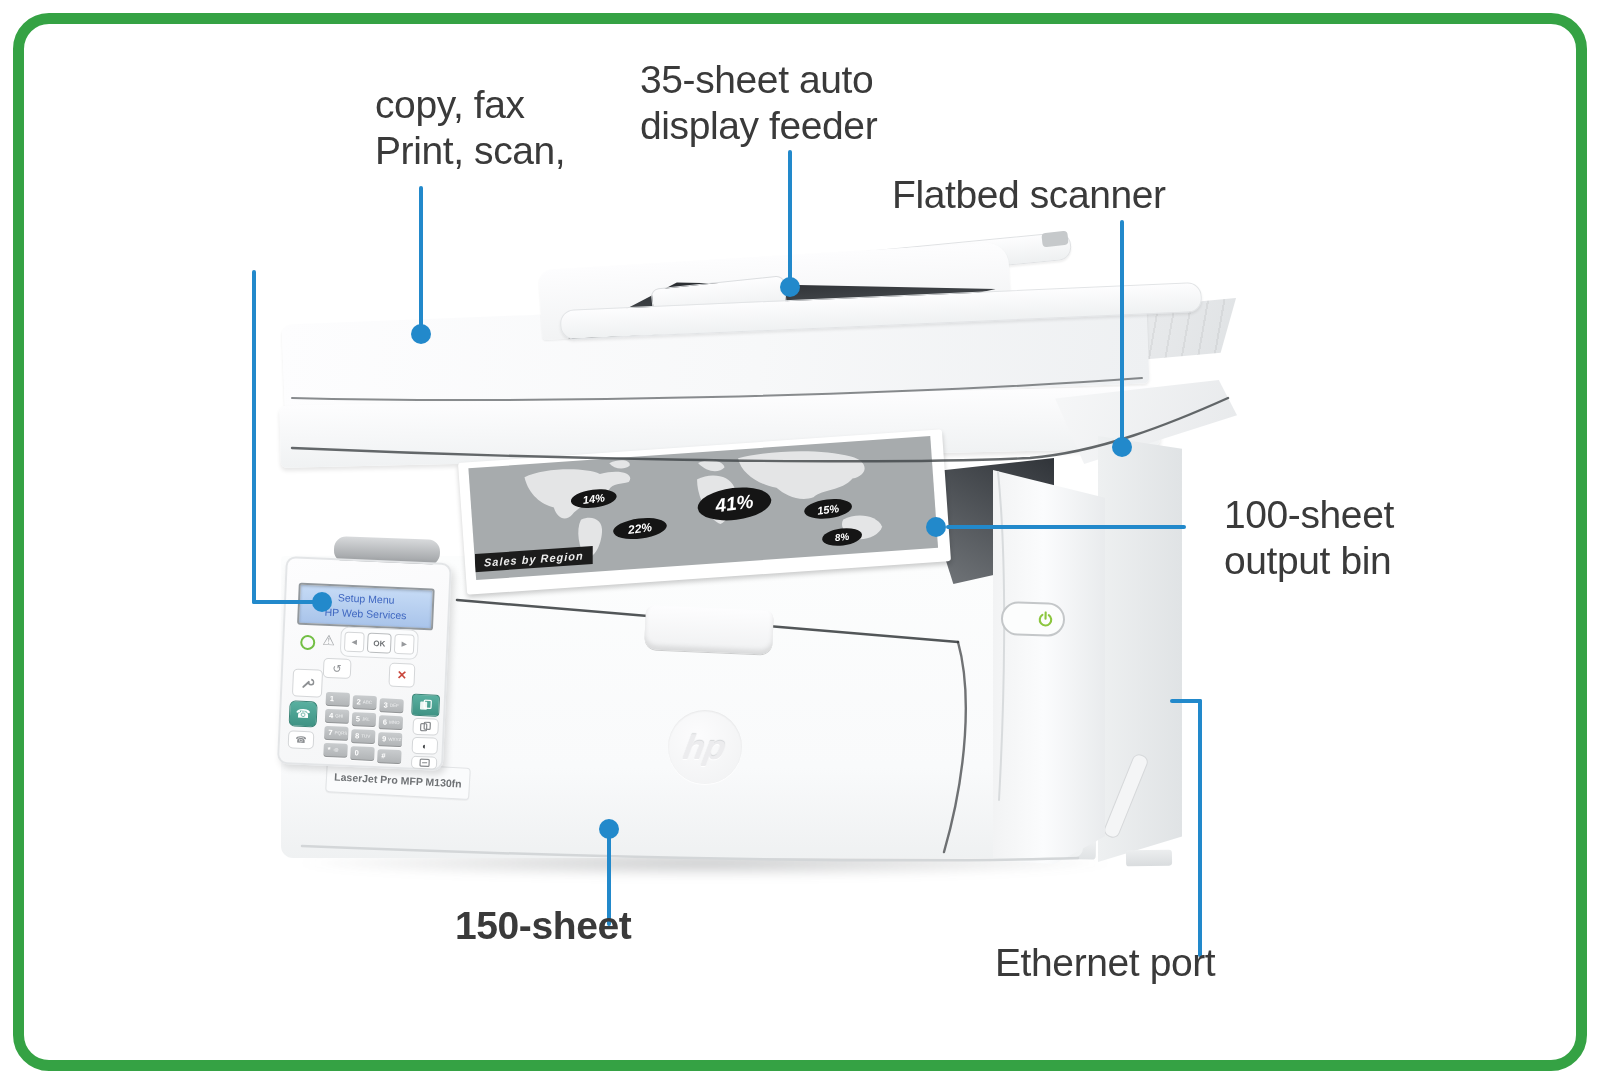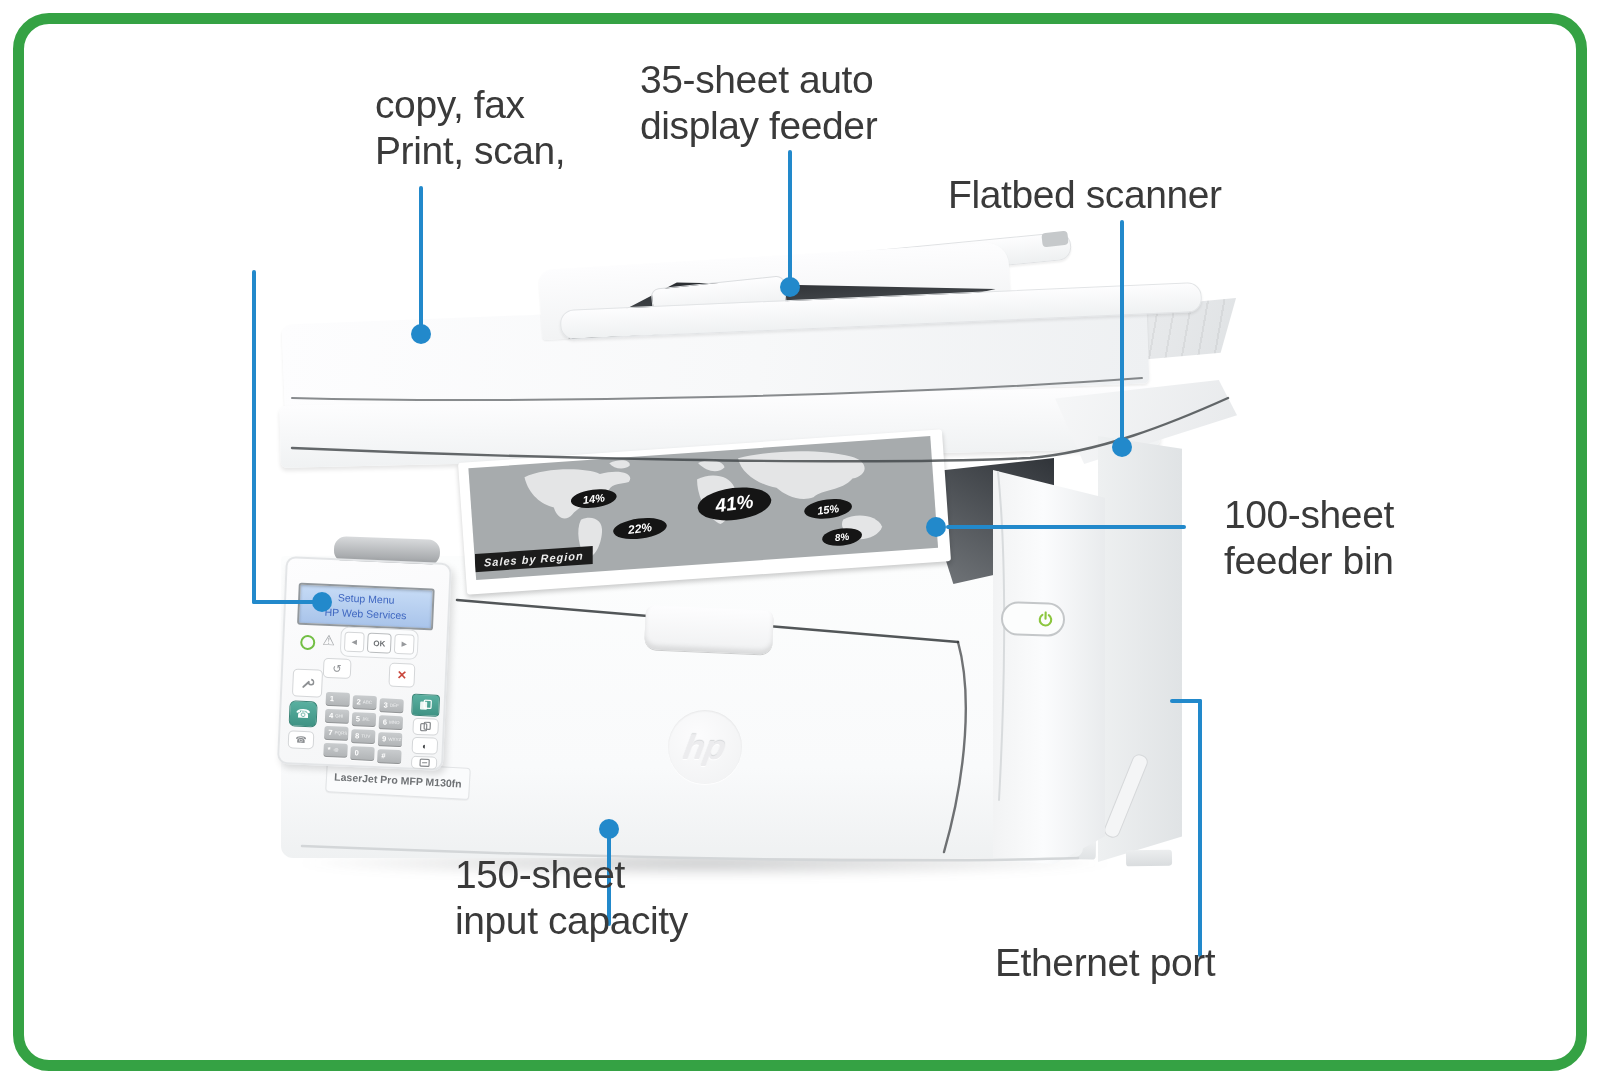--- a/index.html
+++ b/index.html
@@ -303,36 +303,35 @@
     <div>35-sheet auto</div>
     <div>display feeder</div>
   </div>
   <div class="c-line" style="left:788px;top:150px;width:4px;height:138px;"></div>
   <div class="c-dot" style="left:780px;top:277px;"></div>
 
   <div class="c-line" style="left:252px;top:270px;width:4px;height:334px;"></div>
   <div class="c-line" style="left:252px;top:600px;width:70px;height:4px;"></div>
   <div class="c-dot" style="left:312px;top:592px;"></div>
 
-  <div class="c-label" style="left:948px;top:172px;">
+  <div class="c-label" style="left:892px;top:172px;">
     <div>Flatbed scanner</div>
   </div>
   <div class="c-line" style="left:1120px;top:220px;width:4px;height:228px;"></div>
   <div class="c-dot" style="left:1112px;top:437px;"></div>
 
   <div class="c-label" style="left:1224px;top:492px;">
     <div>100-sheet</div>
-    <div>feeder bin</div>
+    <div>output bin</div>
   </div>
   <div class="c-line" style="left:946px;top:525px;width:240px;height:4px;"></div>
   <div class="c-dot" style="left:926px;top:517px;"></div>
 
-  <div class="c-label" style="left:455px;top:852px;">
+  <div class="c-label" style="left:455px;top:903px;font-weight:bold;">
     <div>150-sheet</div>
-    <div>input capacity</div>
   </div>
   <div class="c-line" style="left:607px;top:829px;width:4px;height:97px;"></div>
   <div class="c-dot" style="left:599px;top:819px;"></div>
 
   <div class="c-label" style="left:995px;top:940px;">
     <div>Ethernet port</div>
   </div>
   <div class="c-line" style="left:1170px;top:699px;width:32px;height:4px;"></div>
   <div class="c-line" style="left:1198px;top:699px;width:4px;height:258px;"></div>
 

